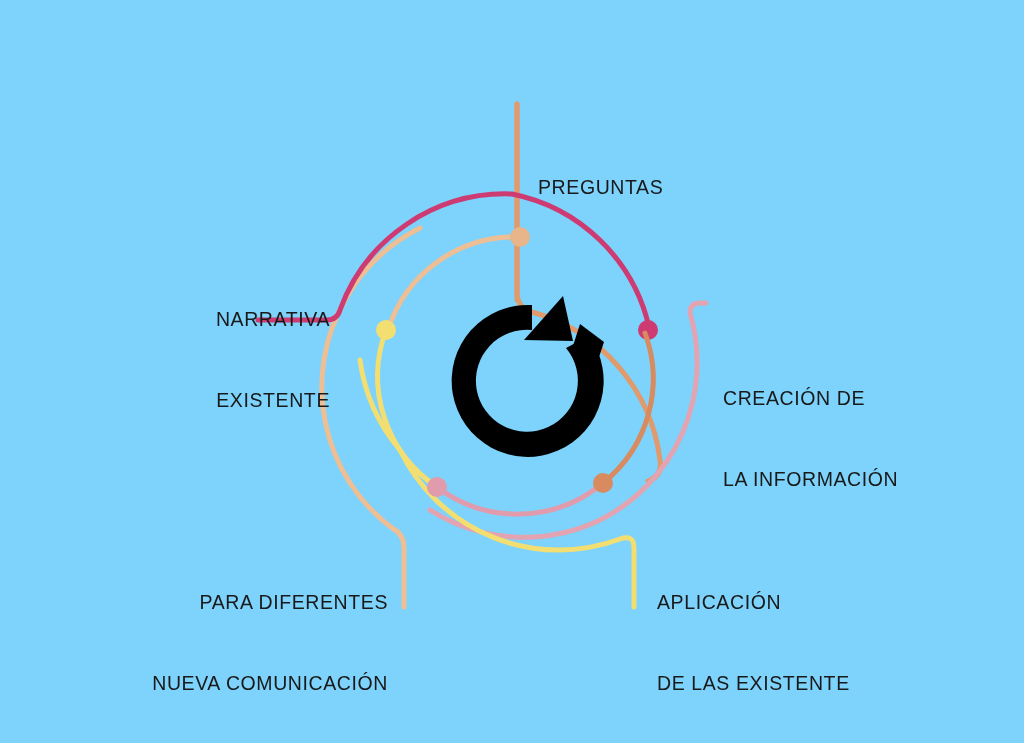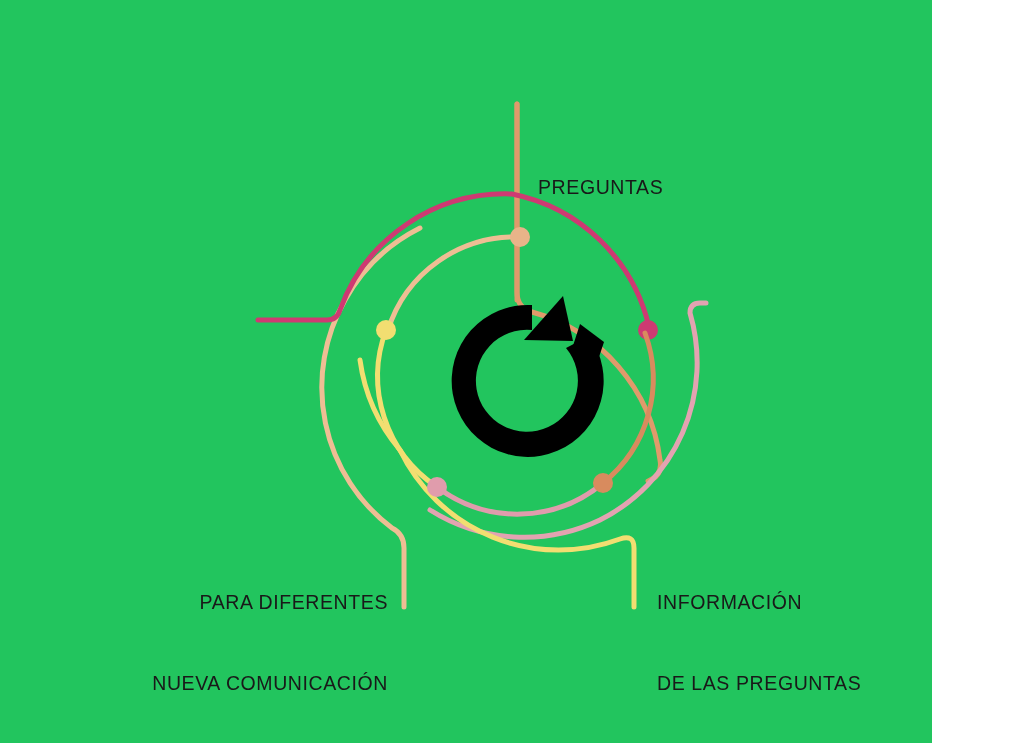--- a/index.html
+++ b/index.html
@@ -2,23 +2,23 @@
 <html><head>
 <meta charset="utf-8">
 <style>
   html, body {
     margin: 0;
     padding: 0;
     background: #ffffff;
   }
   #stage {
     position: relative;
-    width: 932px;
+    width: 1024px;
     height: 743px;
-    background: #22c55e;
+    background: #7dd3fc;
     overflow: hidden;
     font-family: "Liberation Sans", sans-serif;
   }
   #diagram-svg {
     position: absolute;
     left: 0;
     top: 0;
     width: 1024px;
     height: 743px;
   }
@@ -125,27 +125,35 @@
                L 571 352
                Z"></path>
     </g>
 
   </svg>
 
   <div class="label" id="label-preguntas">
     <div>PREGUNTAS</div>
   </div>
 
+  <div class="label" id="label-creacion">
+    <div>CREACIÓN DE</div>
+    <div>LA INFORMACIÓN</div>
+  </div>
 
   <div class="label" id="label-aplicacion">
-    <div>INFORMACIÓN</div>
-    <div>DE LAS PREGUNTAS</div>
+    <div>APLICACIÓN</div>
+    <div>DE LAS EXISTENTE</div>
     
   </div>
 
   <div class="label" id="label-nueva">
     <div>PARA DIFERENTES</div>
     <div>NUEVA COMUNICACIÓN</div>
     
   </div>
 
+  <div class="label" id="label-narrativa">
+    <div>NARRATIVA</div>
+    <div>EXISTENTE</div>
+  </div>
 
 </div>
 
 </body></html>

